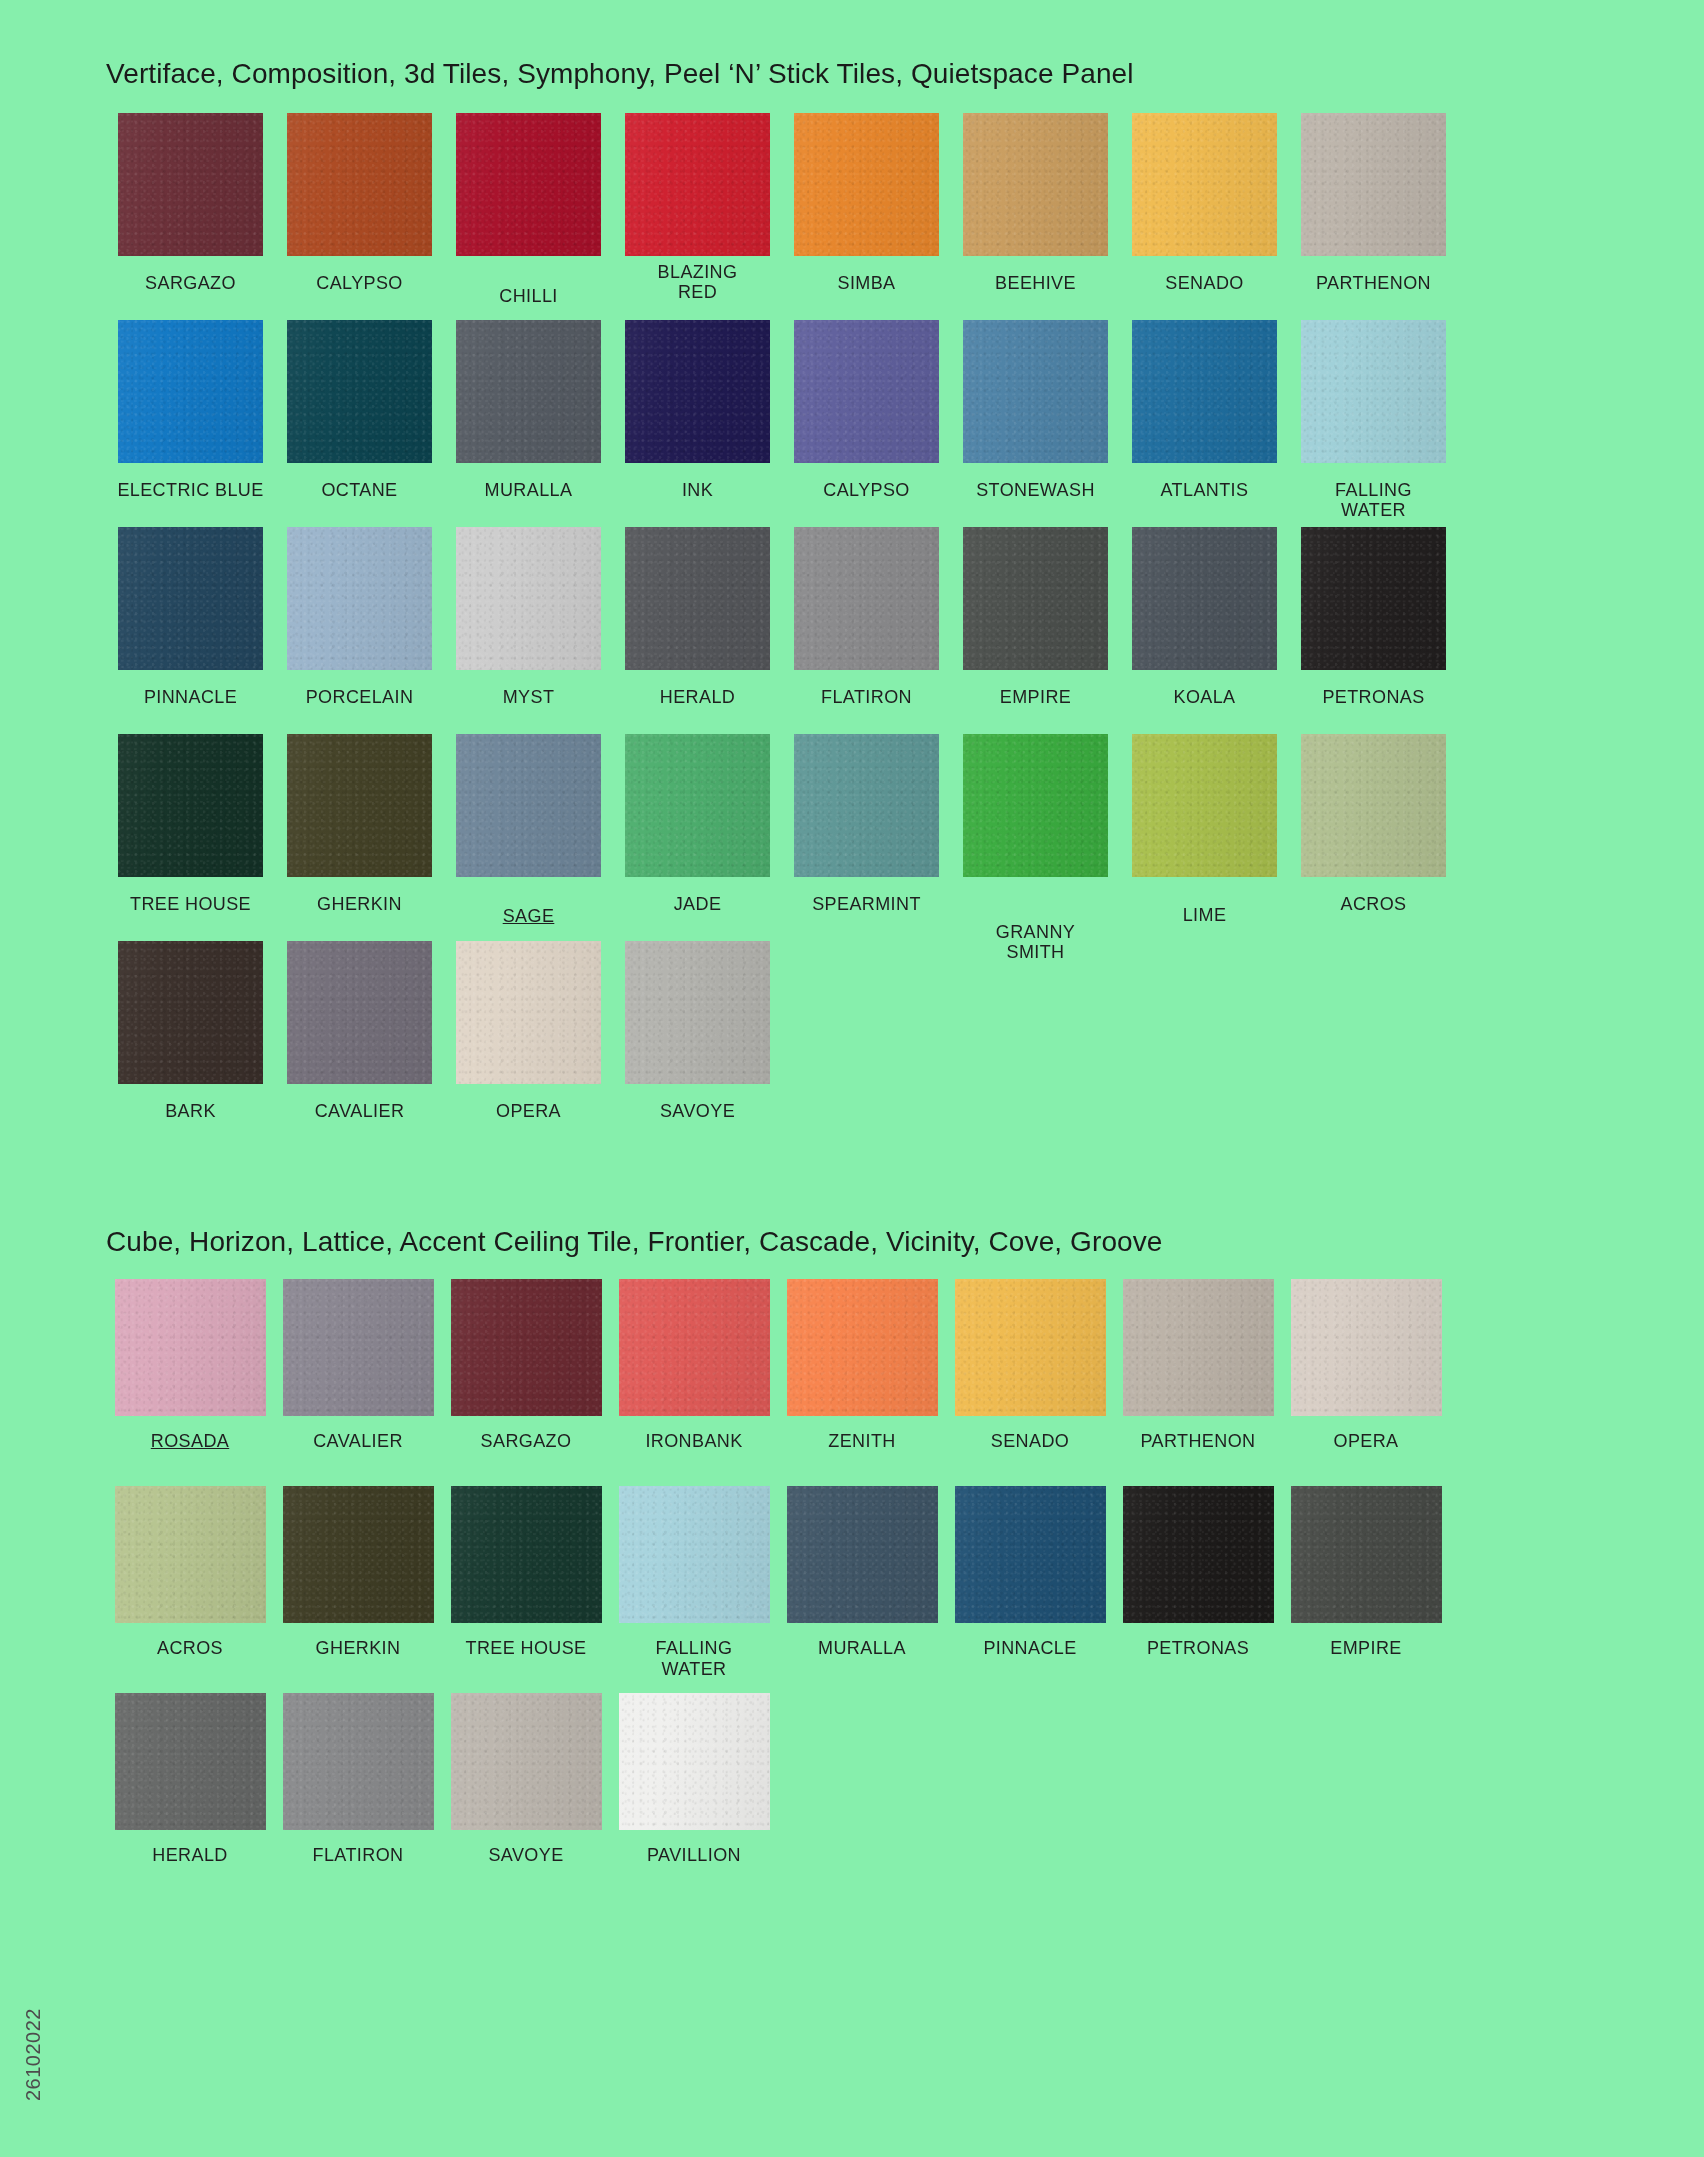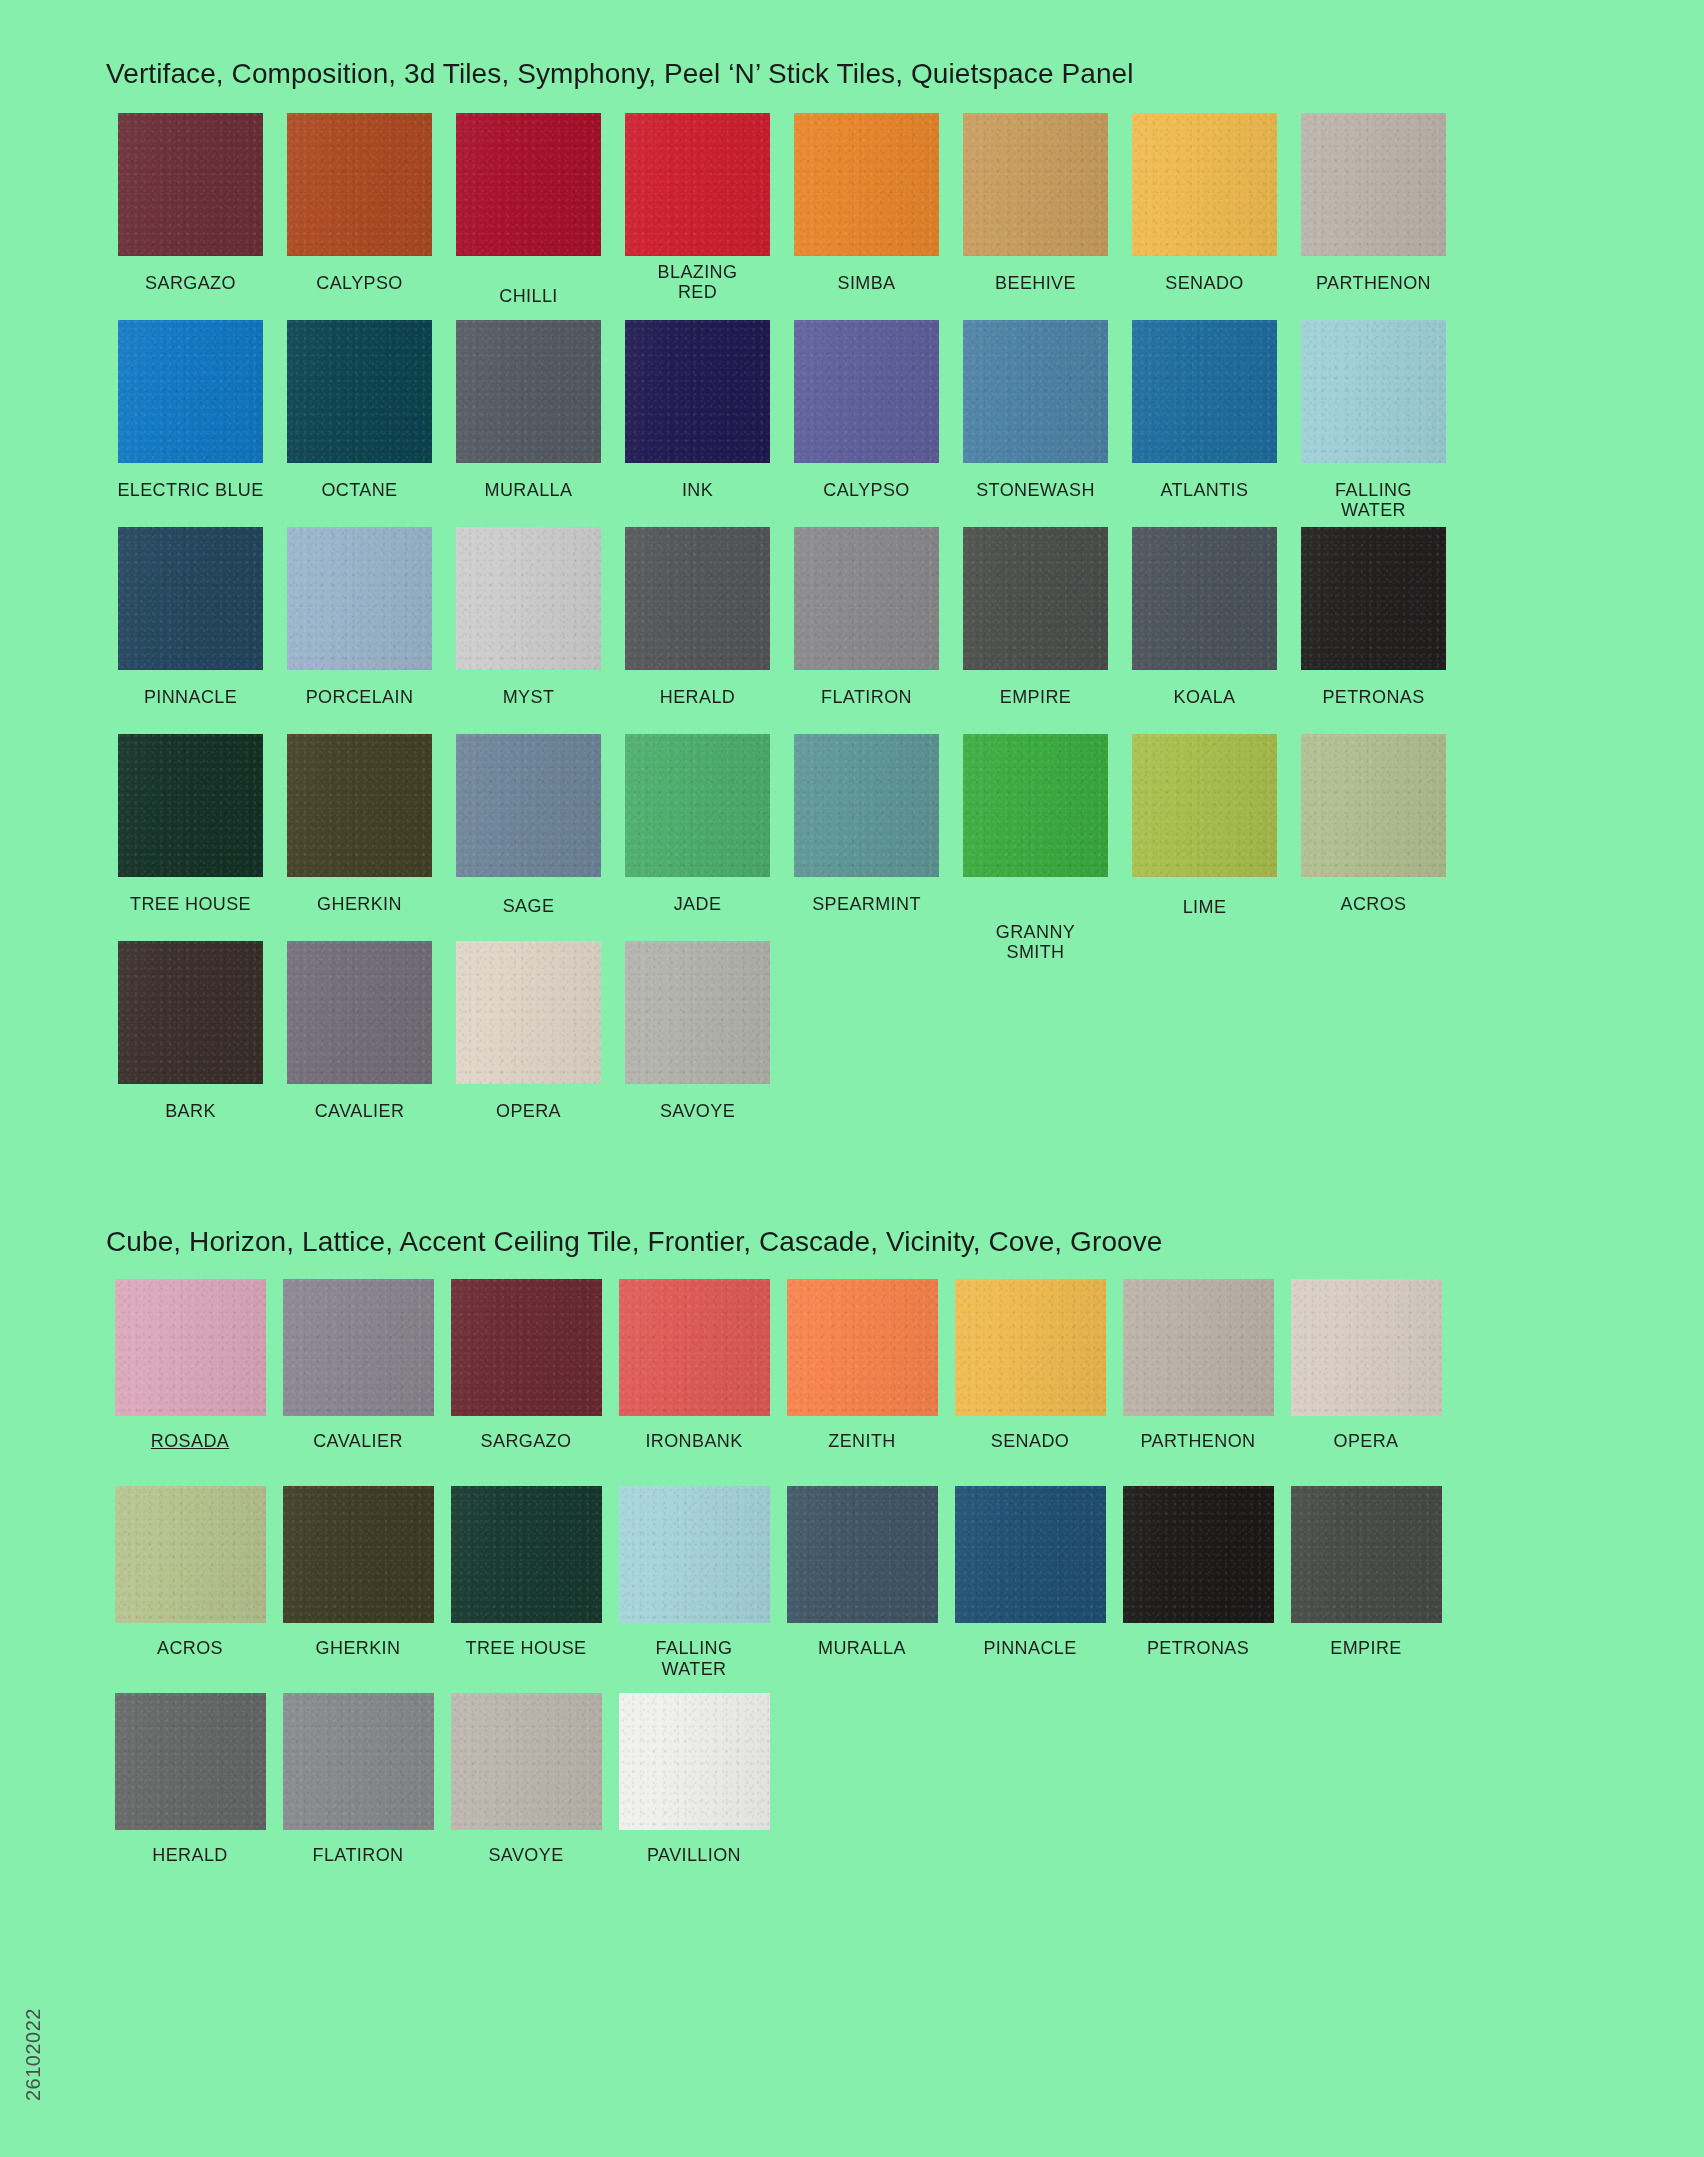--- a/index.html
+++ b/index.html
@@ -218,38 +218,38 @@
           <div class="swatch-cell" style="width: 169px;">
             <div class="swatch-chip" style="width: 145px; height: 143px; background: rgb(20, 50, 39);"></div>
             <div class="swatch-label" style="margin-top: 17px; width: 188px;">TREE HOUSE</div>
           </div>
           <div class="swatch-cell" style="width: 169px;">
             <div class="swatch-chip" style="width: 145px; height: 143px; background: rgb(67, 65, 38);"></div>
             <div class="swatch-label" style="margin-top: 17px; width: 188px;">GHERKIN</div>
           </div>
           <div class="swatch-cell" style="width: 169px;">
             <div class="swatch-chip" style="width: 145px; height: 143px; background: rgb(110, 133, 153);"></div>
-            <div class="swatch-label" style="margin-top: 19px; width: 188px;">SAGE</div>
+            <div class="swatch-label" style="margin-top: 29px; width: 188px; text-decoration: underline;">SAGE</div>
           </div>
           <div class="swatch-cell" style="width: 169px;">
             <div class="swatch-chip" style="width: 145px; height: 143px; background: rgb(76, 174, 109);"></div>
             <div class="swatch-label" style="margin-top: 17px; width: 188px;">JADE</div>
           </div>
           <div class="swatch-cell" style="width: 169px;">
             <div class="swatch-chip" style="width: 145px; height: 143px; background: rgb(94, 151, 150);"></div>
             <div class="swatch-label" style="margin-top: 17px; width: 188px;">SPEARMINT</div>
           </div>
           <div class="swatch-cell" style="width: 169px; gap: 28px;">
             <div class="swatch-chip" style="width: 145px; height: 143px; background: rgb(58, 172, 63);"></div>
             <div class="swatch-label" style="margin-top: 17px; width: 188px;">GRANNY
 SMITH</div>
           </div>
           <div class="swatch-cell" style="width: 169px;">
             <div class="swatch-chip" style="width: 145px; height: 143px; background: rgb(168, 191, 76);"></div>
-            <div class="swatch-label" style="margin-top: 20px; width: 188px;">LIME</div>
+            <div class="swatch-label" style="margin-top: 28px; width: 188px;">LIME</div>
           </div>
           <div class="swatch-cell" style="width: 169px;">
             <div class="swatch-chip" style="width: 145px; height: 143px; background: rgb(176, 191, 144);"></div>
             <div class="swatch-label" style="margin-top: 17px; width: 188px;">ACROS</div>
           </div>
         </div>
         <div class="swatch-row" style="height: 207px;">
           <div class="swatch-cell" style="width: 169px;">
             <div class="swatch-chip" style="width: 145px; height: 143px; background: rgb(58, 47, 42);"></div>
             <div class="swatch-label" style="margin-top: 17px; width: 188px;">BARK</div>

